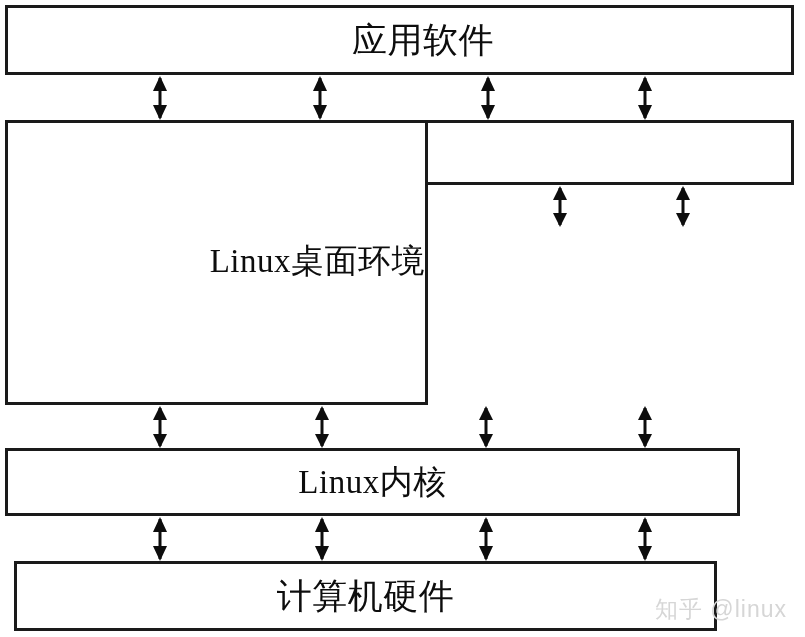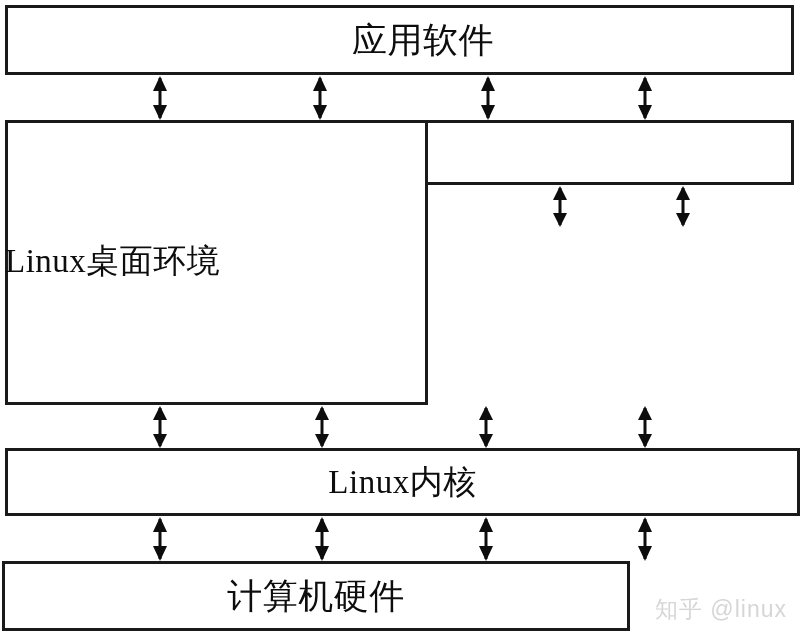--- a/index.html
+++ b/index.html
@@ -44,41 +44,41 @@
 
   
   #box-desktop {
     position: absolute;
     left: 5px; top: 120px; width: 423px; height: 285px;
   }
   #box-desktop svg { display: block; }
   #desktop-label-wrap {
     position: absolute;
     left: 5px; top: 120px; width: 420px; height: 282px;
-    display: flex; align-items: center; justify-content: flex-start;
+    display: flex; align-items: center; justify-content: flex-end;
     pointer-events: none;
   }
   #desktop-label-wrap .box-label { font-size: 33px; }
 
   #box-upper-right {
     left: 428px; top: 120px; width: 366px; height: 65px;
     border-left: none;
   }
   #box-gnu {
     left: 441px; top: 227px; width: 353px; height: 178px;
   }
   #box-gnu .box-label { font-size: 31px; }
 
   #box-kernel {
-    left: 5px; top: 448px; width: 795px; height: 68px;
+    left: 5px; top: 448px; width: 735px; height: 68px;
   }
   #box-kernel .box-label { font-size: 33px; }
 
   #box-hardware {
-    left: 2px; top: 561px; width: 628px; height: 70px;
+    left: 14px; top: 561px; width: 703px; height: 70px;
   }
   #box-hardware .box-label { font-size: 35px; }
 
   
   .arrow {
     position: absolute;
   }
   .arrow svg { display: block; }
 
   

